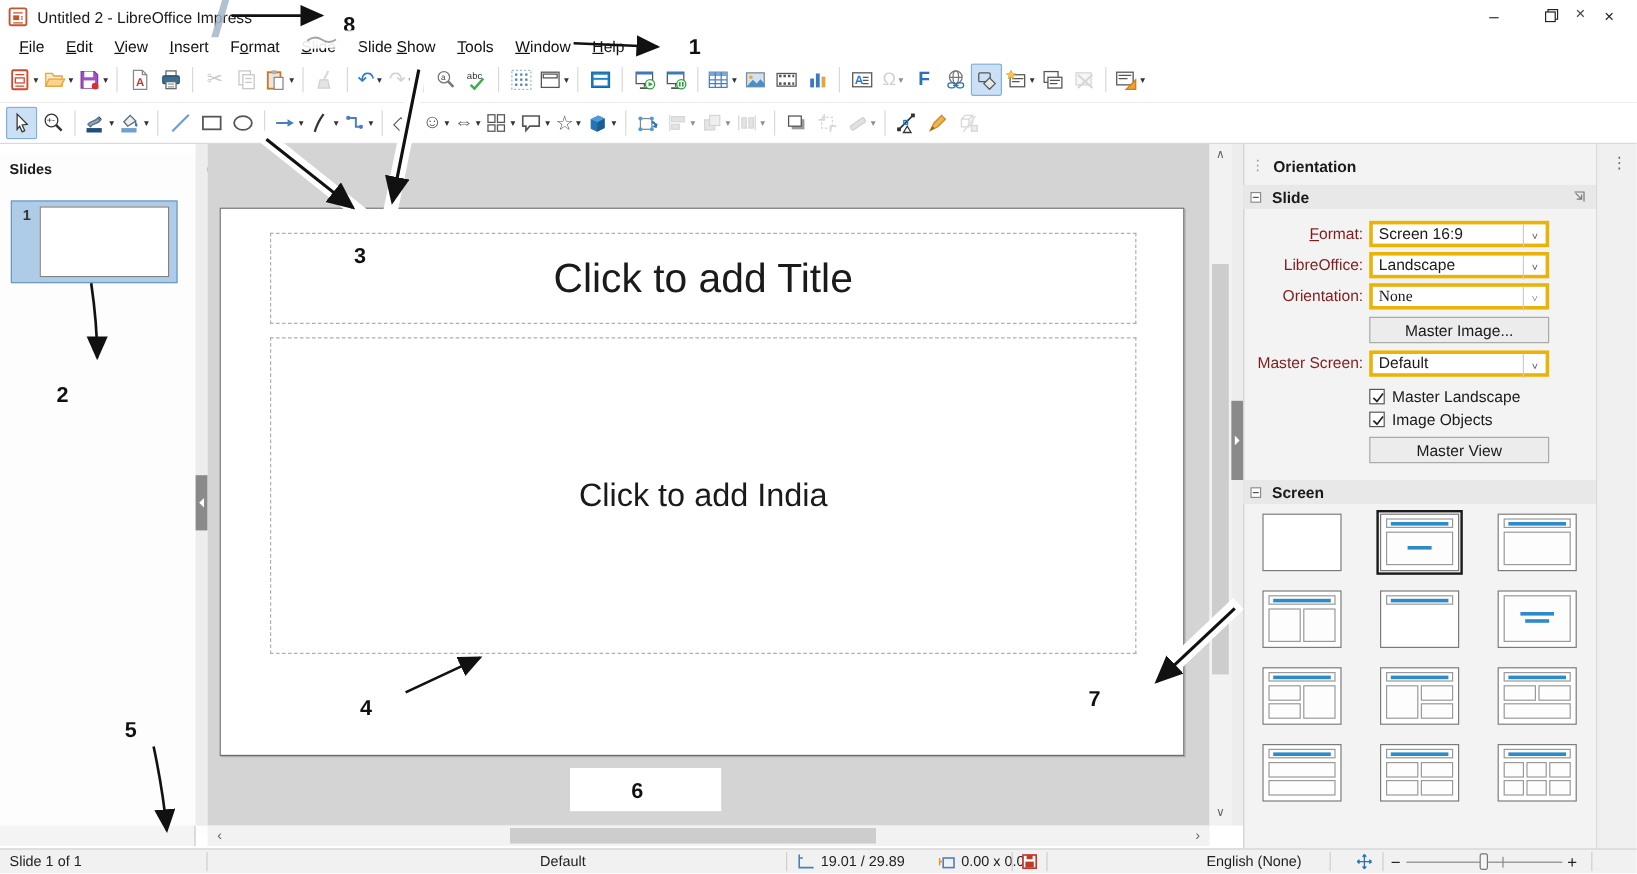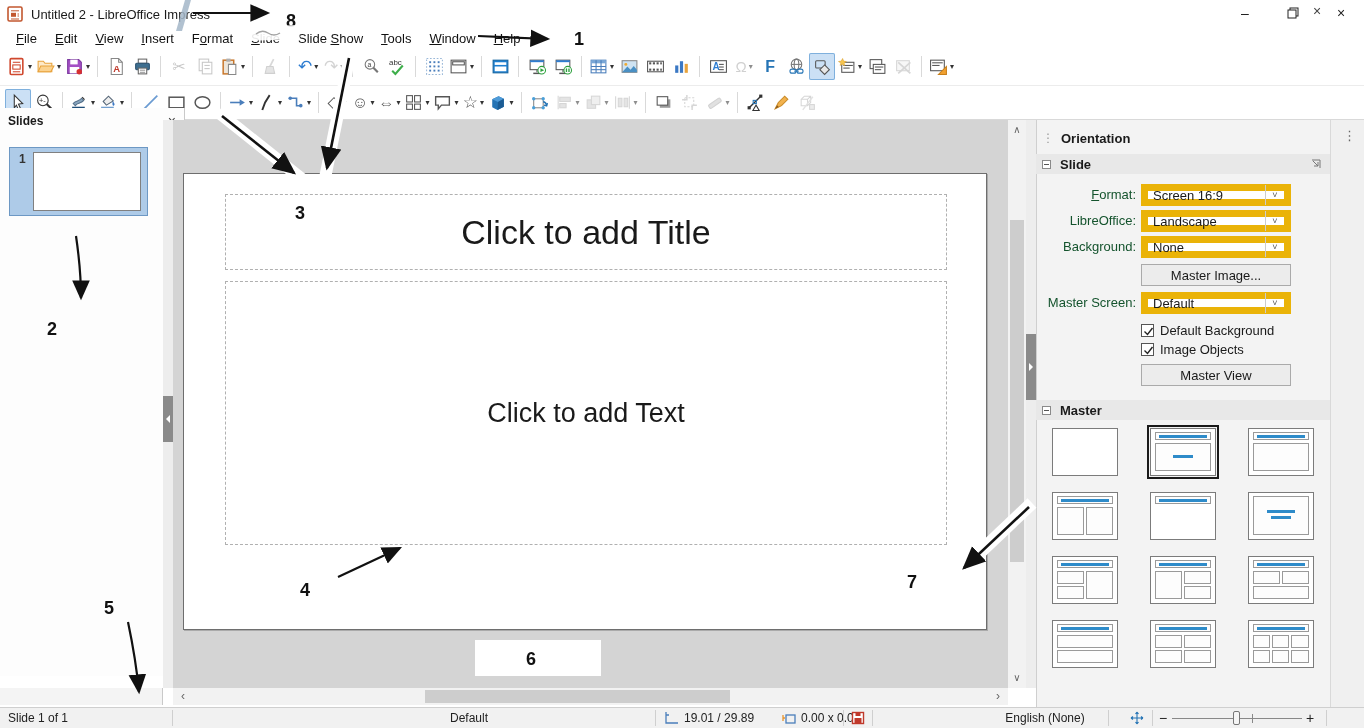--- a/index.html
+++ b/index.html
@@ -18,21 +18,21 @@
 #toolbar-main{position:absolute;left:0;top:48px;width:1364px;height:38px;background:#fff;border-bottom:1px solid #ececec;display:flex;align-items:center;padding-left:5px}
 #toolbar-draw{position:absolute;left:0;top:86px;width:1364px;height:34px;background:#fff;border-bottom:1px solid #d9d9d9;display:flex;align-items:center;padding-left:5px}
 .tb-btn{height:27px;min-width:26px;padding:0 2px;display:flex;align-items:center;justify-content:center;border-radius:2px}
 .tb-btn svg{width:19px;height:19px;display:block}
 .tb-btn .g{font-size:16px;line-height:19px}
 .tb-btn.active{background:#cbe0f5;box-shadow:inset 0 0 0 1px #7fb0dd}
 .tb-btn.disabled{opacity:.55}
 .dd{font-size:8px;color:#333;margin-left:2px}
 .tb-sep{width:1px;height:21px;background:#d9d9d9;margin:0 5px;flex:0 0 1px}
 
-#slides-panel{position:absolute;left:0;top:108px;width:185px;height:568px;background:#fdfdfd;border-right:1px solid #c9c9c9}
+#slides-panel{position:absolute;left:0;top:128px;width:185px;height:568px;background:#fdfdfd;border-right:1px solid #c9c9c9}
 #slides-header{height:26px;display:flex;align-items:center;padding:0 8px}
 #slides-title{font-size:12px;font-weight:bold}
 #slides-close{margin-left:auto;color:#444;font-size:14px}
 #slide-thumb-sel{position:absolute;left:9px;top:39px;width:139px;height:69px;background:#aecbe8;border:1px solid #6d98c4}
 #slide-thumb-num{position:absolute;left:9px;top:4px;font-size:12px;font-weight:bold;color:#333}
 #slide-thumb-page{position:absolute;left:23px;top:4px;width:108px;height:59px;background:#fff;border:1px solid #808080}
 #slides-hscroll{position:absolute;left:0;top:688px;width:163px;height:17px;background:#f4f4f4;border-right:1px solid #c9c9c9}
 
 .splitter{position:absolute;top:120px;width:10px;height:568px;background:#ededed}
 .grip{position:absolute;left:0;width:10px;background:#8a8a8a;display:flex;align-items:center;justify-content:center}
@@ -55,22 +55,22 @@
 
 #sidebar{position:absolute;left:1036px;top:120px;width:294px;height:587px;background:#f3f3f3;border-left:1px solid #cfcfcf}
 #sb-header{position:absolute;left:1036px;top:126px;width:294px;height:24px;display:flex;align-items:center}
 #sb-grip{color:#9a9a9a;font-size:12px;margin-left:6px;letter-spacing:-1px}
 #sb-title{font-size:13px;font-weight:bold;margin-left:8px}
 #sb-close{position:absolute;left:1313px;top:3px;font-size:14px;color:#444}
 .sec-header{position:absolute;left:1036px;width:294px;height:20px;background:#e8e8e8;display:flex;align-items:center}
 .collapse-box{width:9px;height:9px;border:1px solid #8a8a8a;background:#fff;margin-left:6px;position:relative}
 .collapse-box::after{content:"";position:absolute;left:1px;top:3px;width:5px;height:1px;background:#555}
 .sec-title{font-size:13px;font-weight:bold;margin-left:9px}
-.field-label{position:absolute;font-size:13px;color:#14532d;text-align:right;width:100px;left:1036px}
-.dropdown{position:absolute;left:1141px;width:150px;height:22px;background:#fff;border:7px solid #eab308;display:flex;align-items:center}
+.field-label{position:absolute;font-size:13px;color:#7f1d1d;text-align:right;width:100px;left:1036px}
+.dropdown{position:absolute;left:1141px;width:150px;height:22px;background:#fff;border:3px solid #eab308;display:flex;align-items:flex-start}
 .dropdown .val{font-size:13px;margin-left:5px;flex:1;white-space:nowrap;overflow:hidden}
 .dropdown .chev{width:19px;height:20px;border-left:1px solid #ccc;display:flex;align-items:center;justify-content:center;color:#555;font-size:9px}
 .sb-btn{position:absolute;left:1141px;width:150px;height:22px;background:#ececec;border:1px solid #aaa;font-size:13px;display:flex;align-items:center;justify-content:center}
 .cb-row{position:absolute;left:1141px;display:flex;align-items:center;height:16px}
 .cb-box{width:13px;height:13px;border:1px solid #555;background:#fff;position:relative}
 .cb-box svg{position:absolute;left:0;top:0;width:13px;height:13px}
 .cb-label{font-size:13px;margin-left:6px}
 
 #layouts-grid{position:absolute;left:1036px;top:428px;width:294px;display:grid;grid-template-columns:repeat(3,98px);row-gap:16px;justify-items:center}
 .layout-thumb{width:66px;height:48px;background:#fff;border:1px solid #7b7b7b;position:relative}
@@ -711,21 +711,21 @@
       <span class="tri tri-r"></span>
     </div>
 </div>
 
 <div id="canvas"></div>
 <div id="slide"></div>
 <div class="placeholder" id="title-ph">
     <span>Click to add Title</span>
   </div>
 <div class="placeholder" id="text-ph">
-    <span>Click to add Text</span>
+    <span>Click to add India</span>
   </div>
 
 <div id="vscroll">
   <div class="scroll-arrow" style="left:0;top:2px">∧</div>
   <div class="scroll-arrow" style="left:0;top:550px">∨</div>
 </div>
 <div id="vscroll-thumb"></div>
 <div id="hscroll">
   <div class="scroll-arrow scroll-arrow-h" style="left:2px;top:0">‹</div>
   <div class="scroll-arrow scroll-arrow-h" style="left:817px;top:0">›</div>
@@ -751,53 +751,53 @@
     <div class="field-label" style="top: 187px;"><u>F</u>ormat:</div>
     <div class="dropdown" style="top: 184px;">
       <span class="val">Screen 16:9</span>
       <span class="chev">˅</span>
     </div>
     <div class="field-label" style="top: 213px;">LibreOffice:</div>
     <div class="dropdown" style="top: 210px;">
       <span class="val">Landscape</span>
       <span class="chev">˅</span>
     </div>
-    <div class="field-label" style="top: 239px;">Background:</div>
-    <div class="dropdown" style="top: 236px;">
+    <div class="field-label" style="top: 239px;">Orientation:</div>
+    <div class="dropdown" style="top: 236px; font-family: Liberation Serif, serif;">
       <span class="val">None</span>
       <span class="chev">˅</span>
     </div>
     <div class="field-label" style="top: 295px;">Master Screen:</div>
     <div class="dropdown" style="top: 292px;">
       <span class="val">Default</span>
       <span class="chev">˅</span>
     </div>
   </div>
 <div class="sb-btn" style="top:264px">Master Image...</div>
 <div class="cb-row" style="top:322px">
   <span class="cb-box">
       <svg viewBox="0 0 13 13">
         <path d="M2.5 6.5 L5.5 9.5 L10.5 3" fill="none" stroke="#222" stroke-width="1.4"></path>
       </svg>
     </span>
-  <span class="cb-label">Default Background</span>
+  <span class="cb-label">Master Landscape</span>
 </div>
 <div class="cb-row" style="top:341px">
   <span class="cb-box">
       <svg viewBox="0 0 13 13">
         <path d="M2.5 6.5 L5.5 9.5 L10.5 3" fill="none" stroke="#222" stroke-width="1.4"></path>
       </svg>
     </span>
   <span class="cb-label">Image Objects</span>
 </div>
 <div class="sb-btn" style="top:364px">Master View</div>
 
 <div class="sec-header" style="top:400px">
   <span class="collapse-box"></span>
-  <span class="sec-title">Master</span>
+  <span class="sec-title">Screen</span>
 </div>
 <div id="layouts-grid">
     <div class="layout-thumb"></div>
     <div class="layout-thumb selected">
       <div class="lt-b" style="left: 4px; top: 3px; width: 56px; height: 8px;"></div>
       <div class="lt-l" style="left: 8px; top: 5.5px; width: 48px; height: 3.5px; background: rgb(46, 139, 201);"></div>
       <div class="lt-b" style="left: 4px; top: 14px; width: 56px; height: 28px;"></div>
       <div class="lt-l" style="left: 22px; top: 26px; width: 20px; height: 3px; background: rgb(46, 139, 201);"></div>
     </div>
     <div class="layout-thumb">

